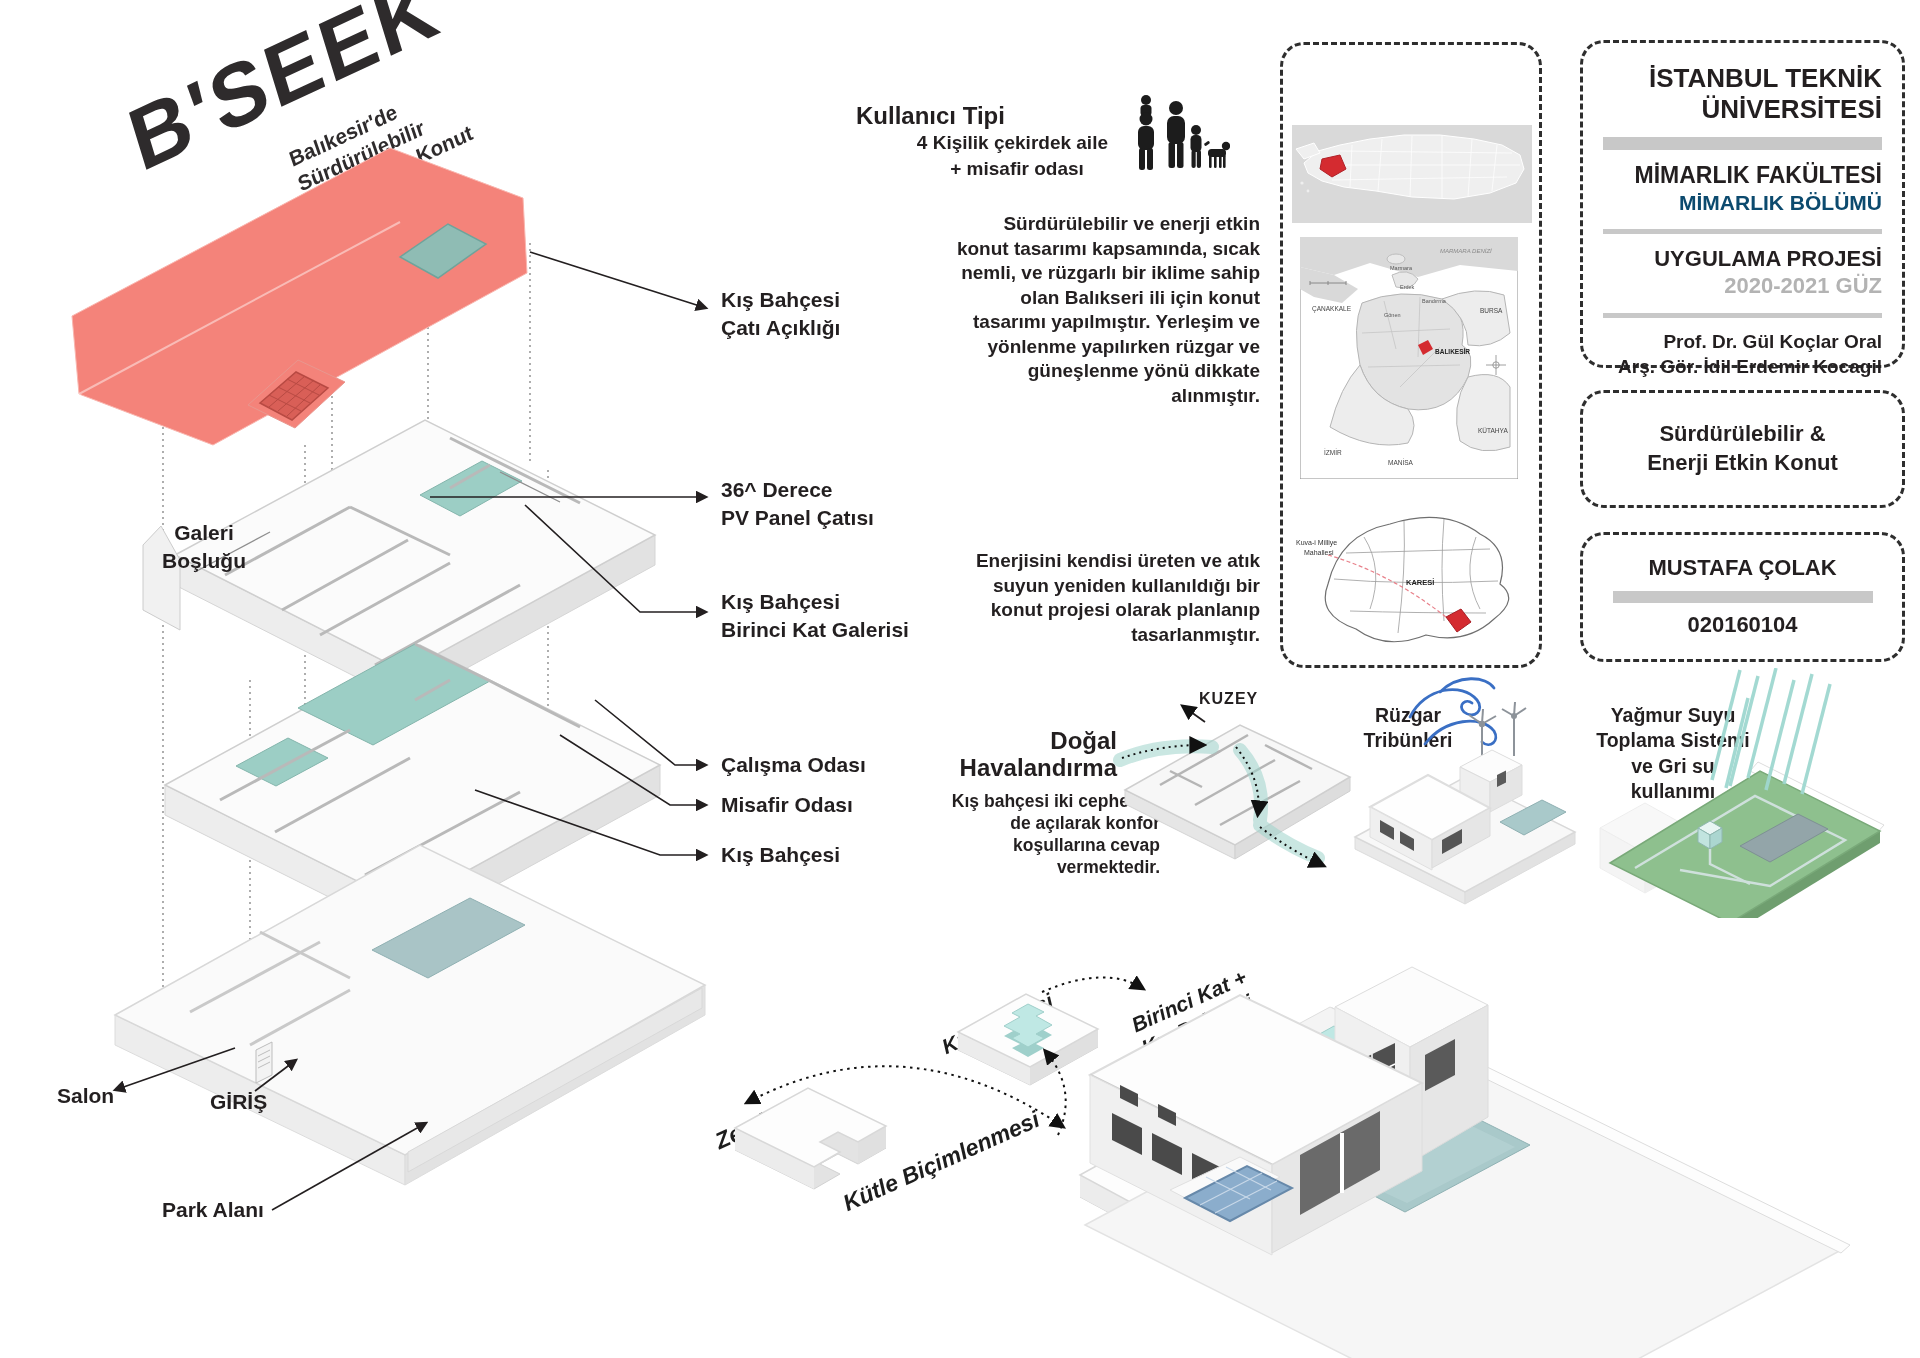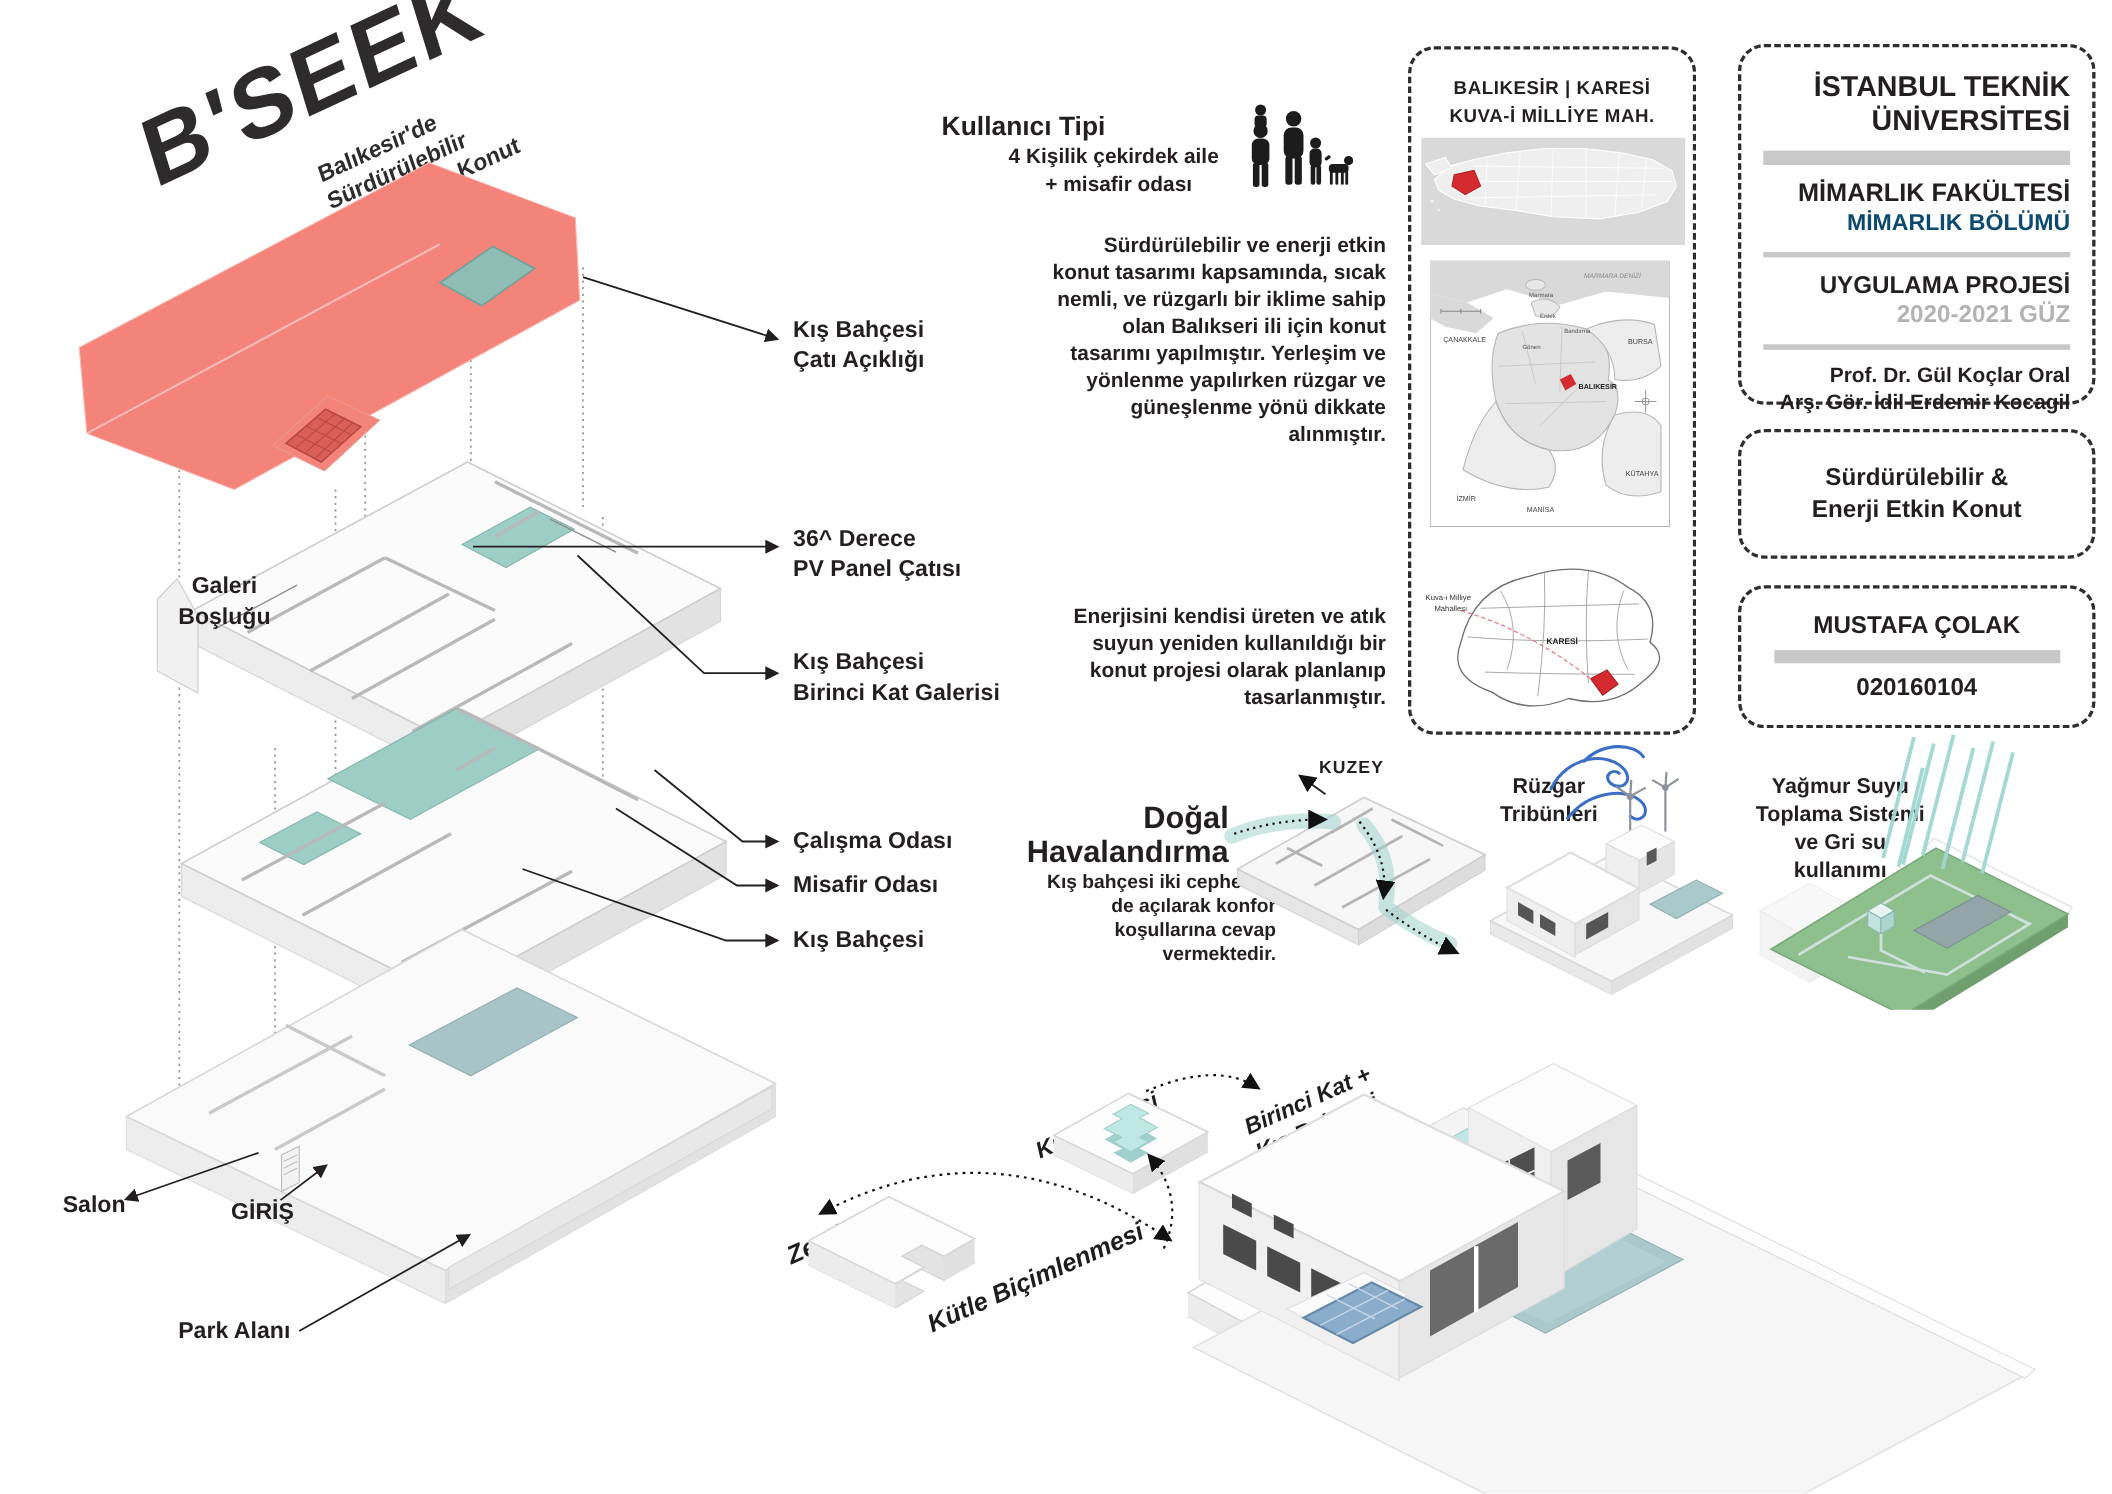--- a/index.html
+++ b/index.html
@@ -30,21 +30,21 @@
   .itu{padding:20px 20px 0 20px;text-align:right;}
   .itu .l1{font-size:26px;font-weight:bold;line-height:1.18;}
   .itu .l2{font-size:23px;font-weight:bold;line-height:1.2;}
   .itu .l3{font-size:21px;font-weight:bold;line-height:1.2;color:#0c4a6e;}
   .itu .l4{font-size:22px;font-weight:bold;line-height:1.2;}
   .itu .term{color:#b3b3b3;}
   .itu .l5{font-size:19px;font-weight:bold;line-height:1.3;}
   .pcenter{display:flex;flex-direction:column;align-items:center;justify-content:center;text-align:center;}
   .pname{font-size:22px;font-weight:bold;line-height:1.3;}
   
-  .vtitle{position:absolute;left:903px;top:728px;width:214px;text-align:right;font-size:28px;font-weight:bold;line-height:1.12;}
+  .vtitle{position:absolute;left:903px;top:728px;width:214px;text-align:right;font-size:24px;font-weight:bold;line-height:1.12;}
   .vcap{position:absolute;left:898px;top:790px;width:262px;text-align:right;font-size:17.5px;font-weight:bold;line-height:1.26;}
   .kuzey{position:absolute;left:1199px;top:690px;font-size:16px;font-weight:bold;letter-spacing:1px;}
   .susT{position:absolute;text-align:center;font-size:19.5px;font-weight:bold;line-height:1.3;}
   
   .mlbl{position:absolute;font-weight:bold;font-style:italic;color:#1d1d1d;white-space:nowrap;}
   svg text{font-family:"Liberation Sans",sans-serif;}
 </style>
 </head>
 <body>
 
@@ -213,24 +213,20 @@
       <rect x="93" y="63" width="2.6" height="13" rx="1.2"></rect>
         <rect x="97" y="63" width="2.6" height="13" rx="1.2"></rect>
       <rect x="78" y="50" width="6" height="3" rx="1.5" transform="rotate(-35 81 51.5)"></rect>
     </g>
   </svg>
 
   <div class="para" style="top:212px">Sürdürülebilir  ve enerji etkin konut tasarımı kapsamında, sıcak nemli, ve rüzgarlı bir iklime sahip olan Balıkseri ili için konut tasarımı yapılmıştır. Yerleşim ve yönlenme yapılırken rüzgar ve güneşlenme yönü dikkate alınmıştır.</div>
   <div class="para" style="top:549px">Enerjisini kendisi üreten ve atık suyun yeniden kullanıldığı bir konut projesi olarak planlanıp tasarlanmıştır.</div>
 
   <div class="panel" style="left:1280px;top:42px;width:262px;height:626px">
-    <div style="text-align:center;font-size:17px;font-weight:bold;letter-spacing:.5px;margin-top:22px;line-height:1.5">
-      <div>BALIKESİR | KARESİ</div>
-      <div>KUVA-İ MİLLİYE MAH.</div>
-    </div>
 
     <svg style="position:absolute;left:9px;top:80px" width="240" height="98" viewBox="0 0 240 98">
       <rect width="240" height="98" fill="#d9d9d9"></rect>
       <path d="M12,38 L26,26 L48,20 L78,14 L112,10 L148,10 L182,14 L210,20 L228,30 L232,44 L224,58 L198,68 L162,74 L120,72 L84,66 L52,62 L30,56 L16,48 Z" fill="#efefef" stroke="#ffffff" stroke-width="1"></path>
       <path d="M4,24 L22,18 L28,28 L12,34 Z" fill="#efefef" stroke="#ffffff"></path>
       <g stroke="#ffffff" stroke-width="0.8" opacity="0.9">
         <line x1="60" y1="20" x2="58" y2="62"></line>
           <line x1="90" y1="14" x2="86" y2="66"></line>
         <line x1="120" y1="11" x2="118" y2="72"></line>
           <line x1="150" y1="10" x2="150" y2="73"></line>

